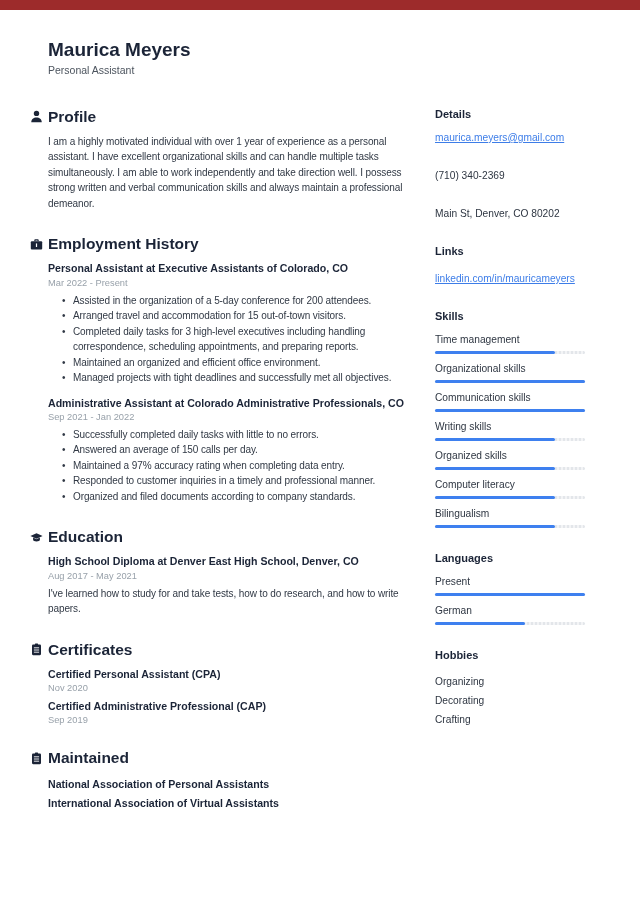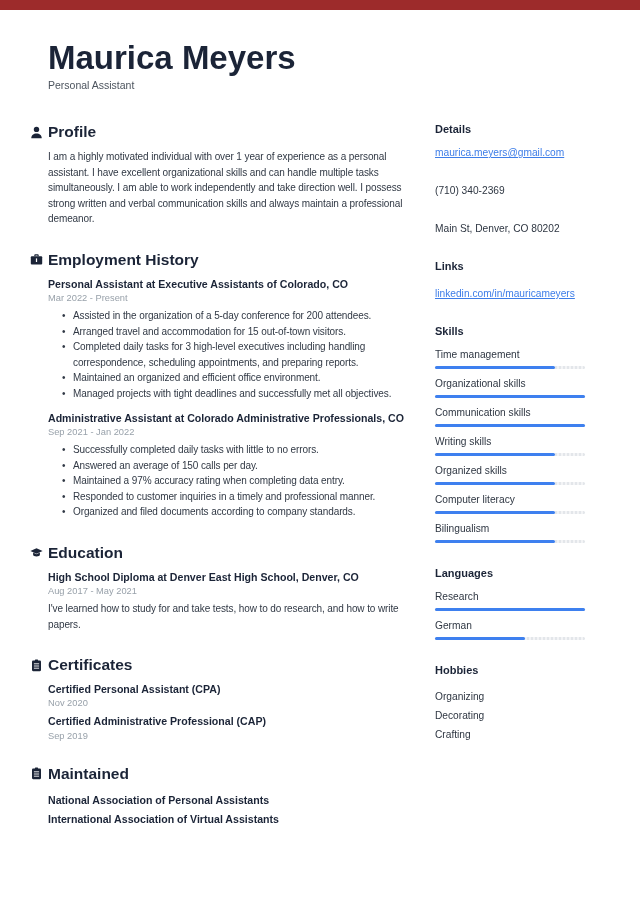--- a/index.html
+++ b/index.html
@@ -3,21 +3,21 @@
 <meta charset="utf-8">
 <style>
   html,body { margin:0; padding:0; }
   body {
     width:640px; height:905px; background:#ffffff; overflow:hidden;
     font-family:"Liberation Sans", sans-serif; color:#313945;
     -webkit-font-smoothing:antialiased;
   }
   .topbar { width:640px; height:10px; background:#9d2b2b; }
   .header { margin:30px 50px 0 48px; }
-  .name { font-size:33px; font-weight:700; color:#1b2437; margin:0; line-height:1.1; }
+  .name { font-size:19px; font-weight:700; color:#1b2437; margin:0; line-height:1.1; }
   .subtitle { font-size:10.5px; color:#4c545e; margin-top:3px; }
 
   .columns { display:flex; padding-left:30px; margin-top:32px; }
   .left-col { width:375px; }
   .right-col { width:150px; margin-left:30px; }
 
   section { margin-bottom:24px; }
   .sec-head { display:flex; align-items:center; gap:5px; margin:0 0 8px 0;
               font-size:15.5px; font-weight:700; color:#1b2437; }
   .sec-head .ic { width:13px; height:13px; flex:0 0 13px; display:inline-flex; }
@@ -268,21 +268,21 @@
       <div class="bar-fill" style="width: 80%;"></div>
     </div>
   </div>
 </div>
       </section>
 
       <section class="side-sec">
         <h3 class="side-head">Languages</h3>
         <div>
   <div class="skill">
-    <div class="skill-label">Research</div>
+    <div class="skill-label">Present</div>
     <div class="bar-track">
       <div class="bar-fill" style="width: 100%;"></div>
     </div>
   </div>
 
   <div class="skill">
     <div class="skill-label">German</div>
     <div class="bar-track">
       <div class="bar-fill" style="width: 60%;"></div>
     </div>

